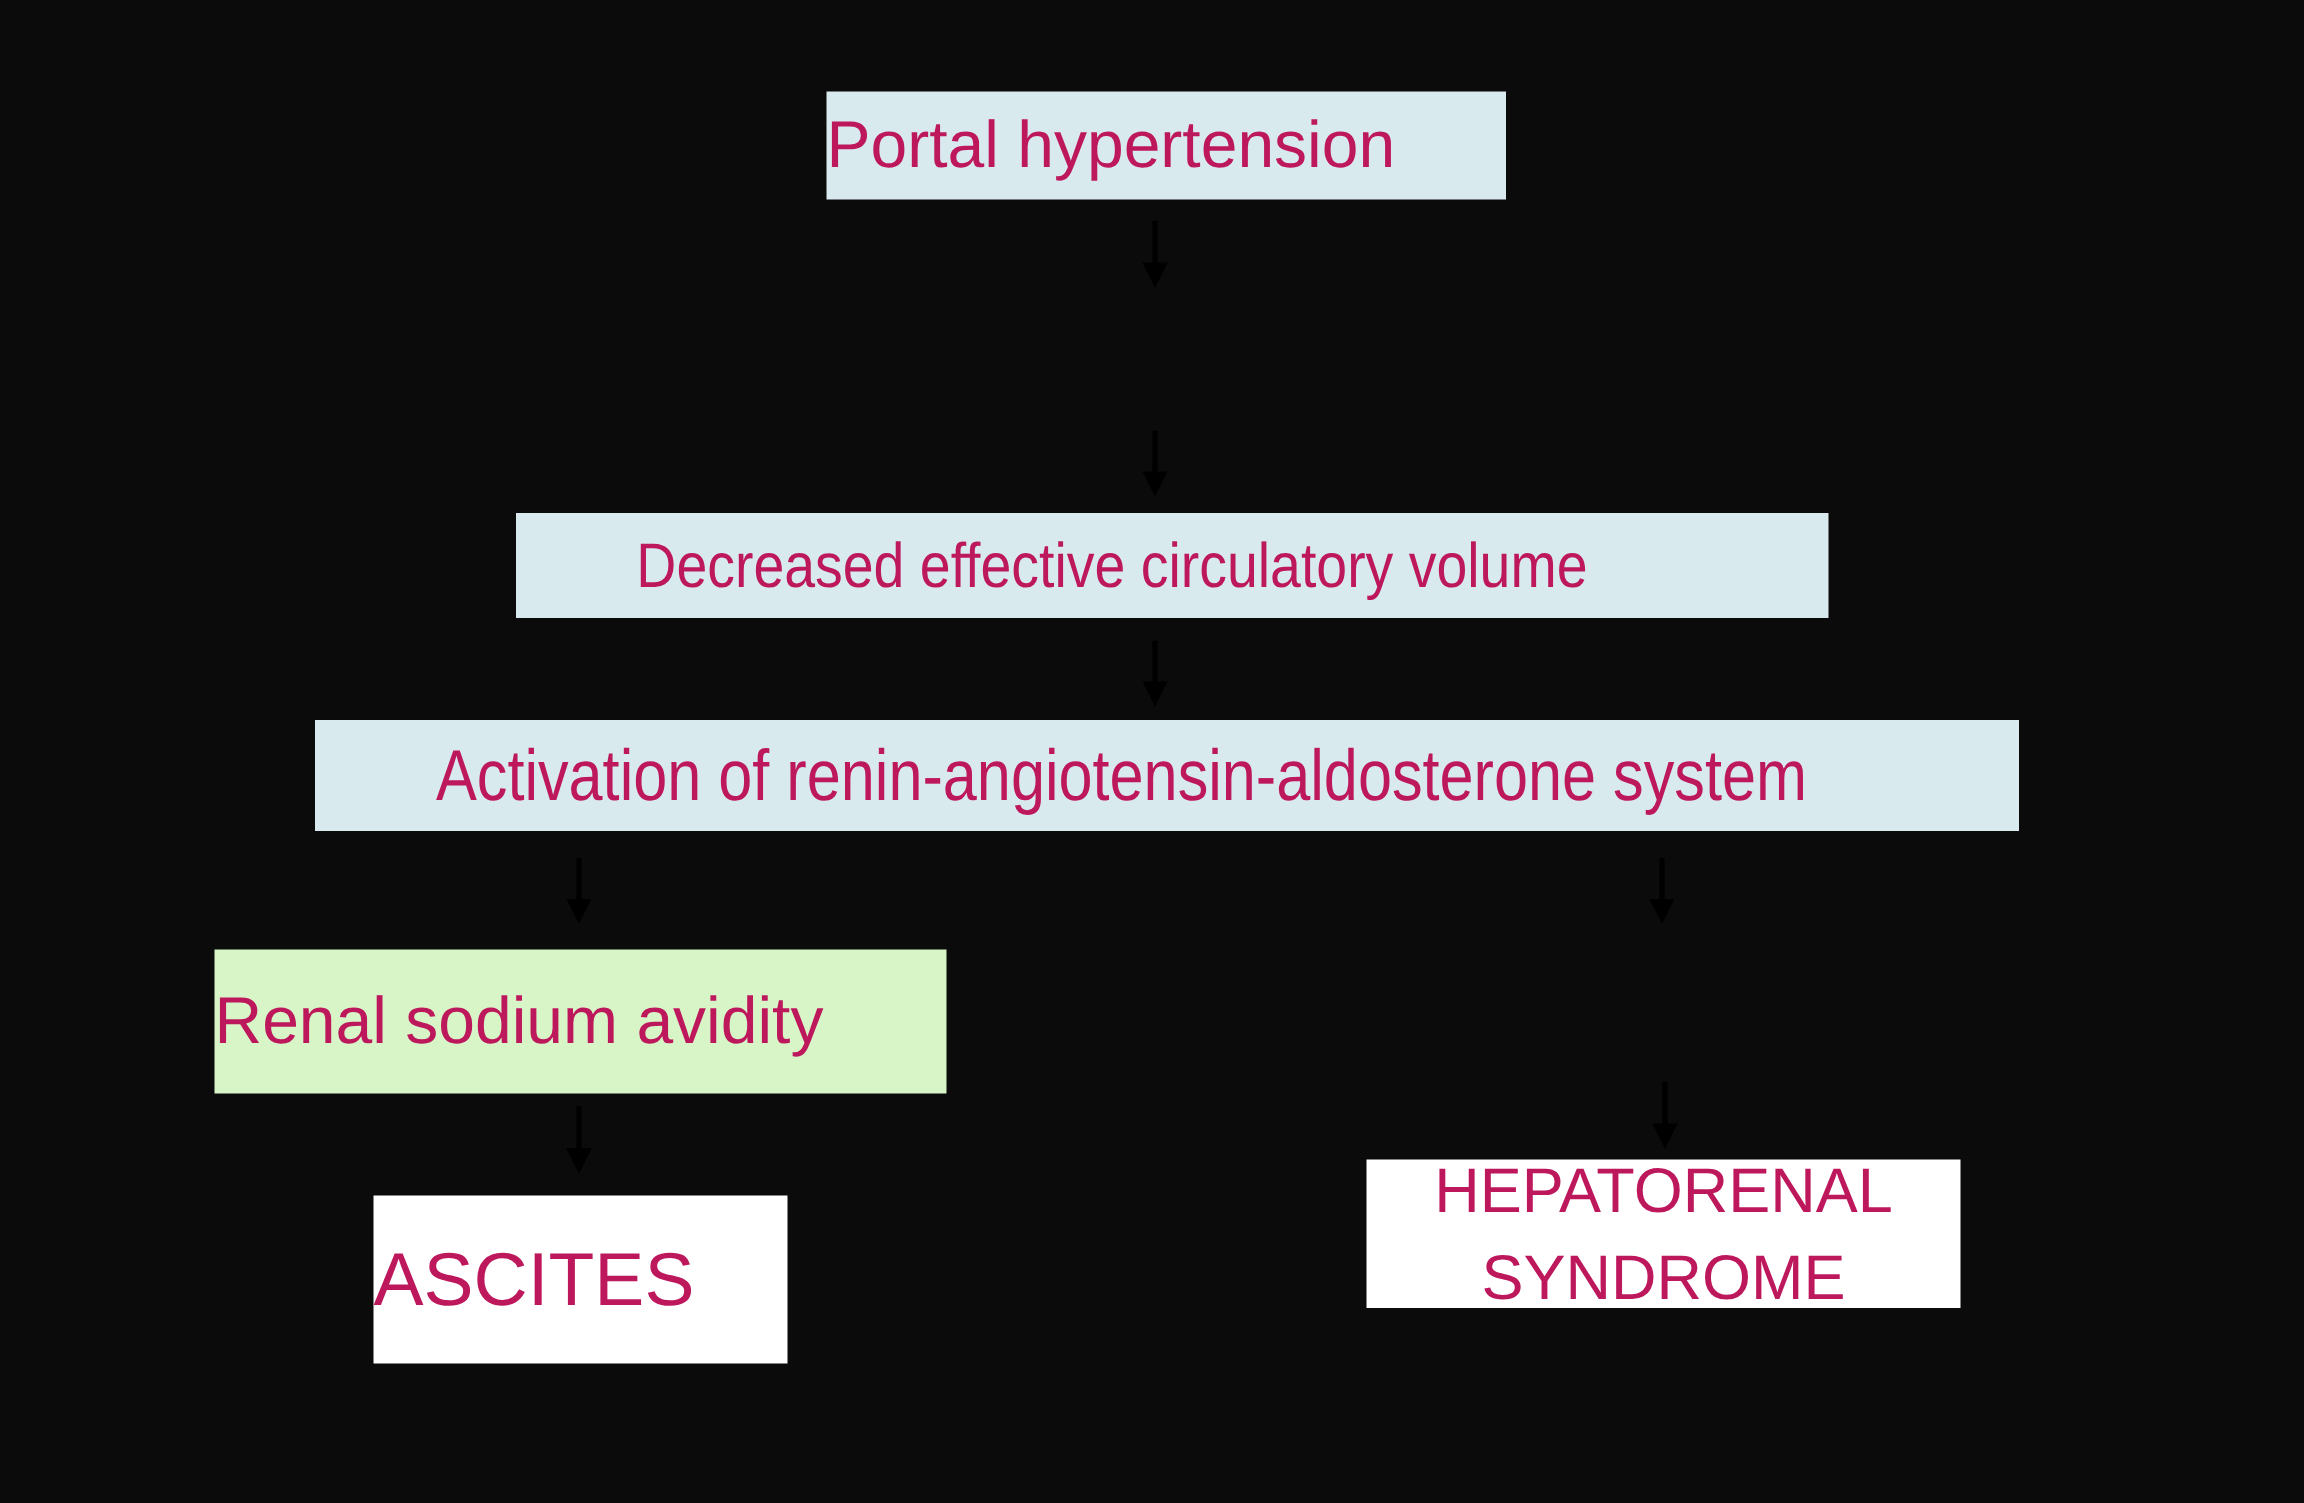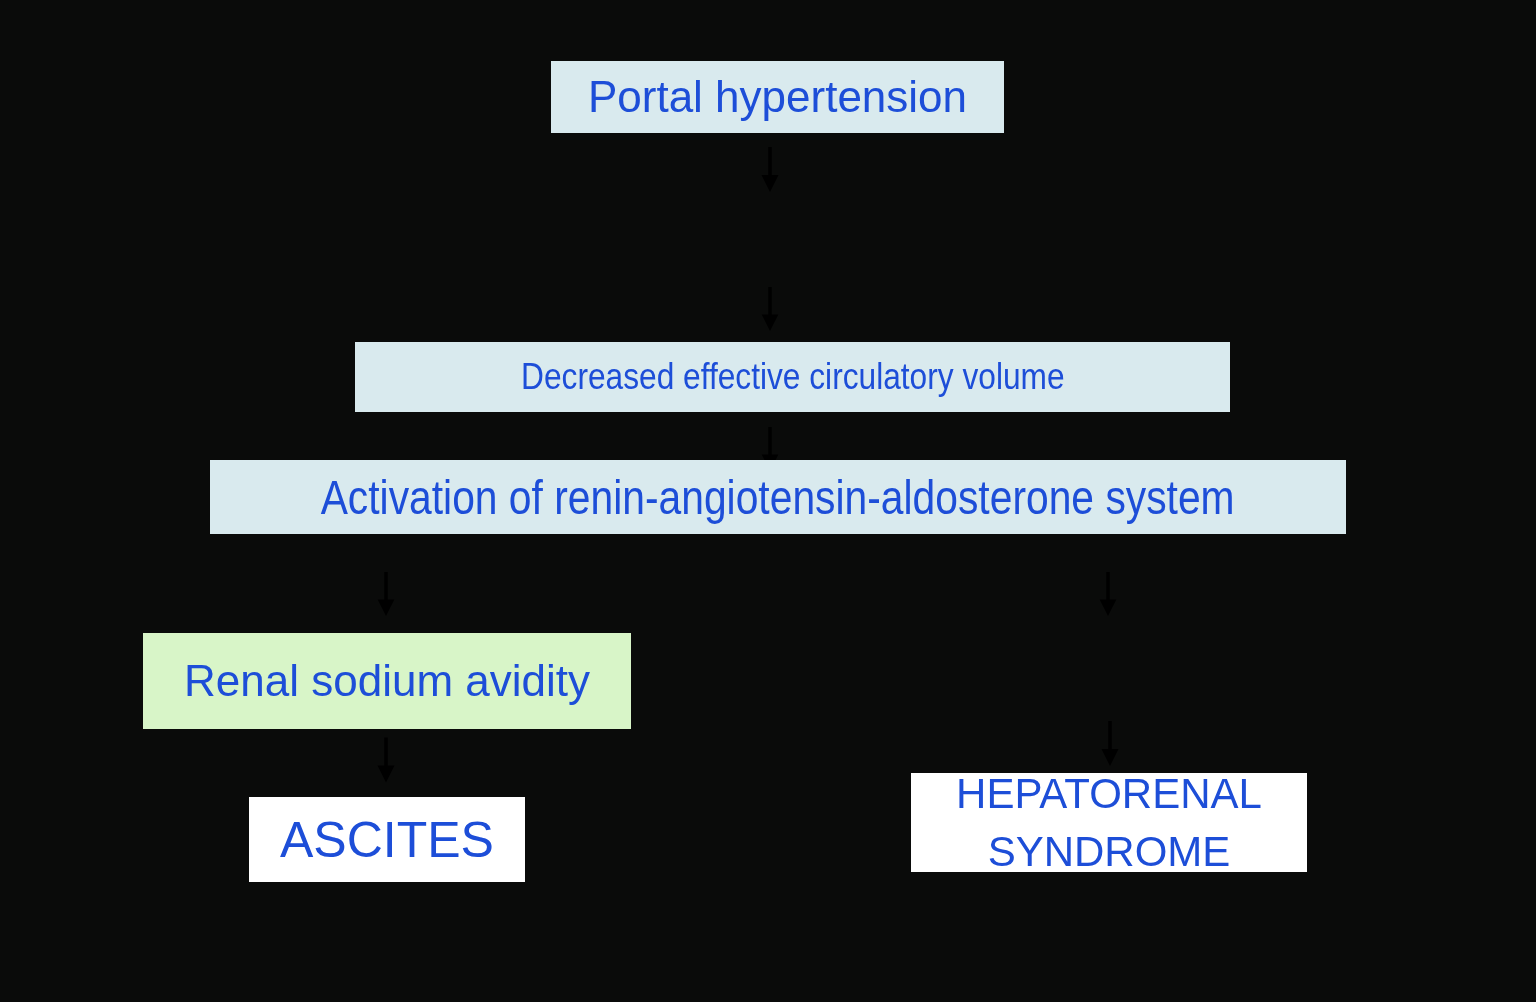--- a/index.html
+++ b/index.html
@@ -12,42 +12,41 @@
     width: 1536px;
     height: 1002px;
     background: #0a0b0a;
     overflow: hidden;
     font-family: "Liberation Sans", "DejaVu Sans", sans-serif;
   }
   .node {
     position: absolute;
     display: flex;
     align-items: center;
-    justify-content: center;
-    color: #1d4ed8;
+    color: #be185d;
     text-align: center;
     box-sizing: border-box;
   }
   .node.blue  { background: #d9eaee; }
   .node.green { background: #d8f5c8; }
   .node.white { background: #ffffff; }
 
   .node .lbl { white-space: nowrap; }
   .node .lbl.narrow   { transform: scaleX(0.88); transform-origin: center; }
   .node .lbl.narrower { transform: scaleX(0.85); transform-origin: center; }
   .node .lbl.wrap     { white-space: normal; }
 
   
   #n-portal      { left: 551px;  top: 61px;  width: 453px;  height: 72px;  font-size: 44px; }
   #n-splanchnic  { left: 505px;  top: 201px; width: 547px;  height: 67px;  font-size: 44px; }
-  #n-decreased   { left: 355px;  top: 342px; width: 875px;  height: 70px;  font-size: 36px; }
-  #n-raas        { left: 210px;  top: 460px; width: 1136px; height: 74px;  font-size: 48px; }
+  #n-decreased   { left: 344px;  top: 342px; width: 875px;  height: 70px;  font-size: 42px; padding-left: 37px; }
+  #n-raas        { left: 210px;  top: 480px; width: 1136px; height: 74px;  font-size: 48px; }
   #n-sodium      { left: 143px;  top: 633px; width: 488px;  height: 96px;  font-size: 44px; }
   #n-vasoconstr  { left: 845px;  top: 631px; width: 531px;  height: 80px;  font-size: 44px; }
-  #n-ascites     { left: 249px;  top: 797px; width: 276px;  height: 85px;  font-size: 50px; }
+  #n-ascites     { left: 249px;  top: 797px; width: 276px;  height: 112px;  font-size: 50px; }
   #n-hepatorenal { left: 911px;  top: 773px; width: 396px;  height: 99px; font-size: 42px; line-height: 1.38; }
 
   .arrow {
     position: absolute;
     width: 22px;
     display: flex;
     justify-content: center;
   }
   #a1 { left: 759px;  top: 147px; height: 45px; }
   #a2 { left: 759px;  top: 287px; height: 44px; }

